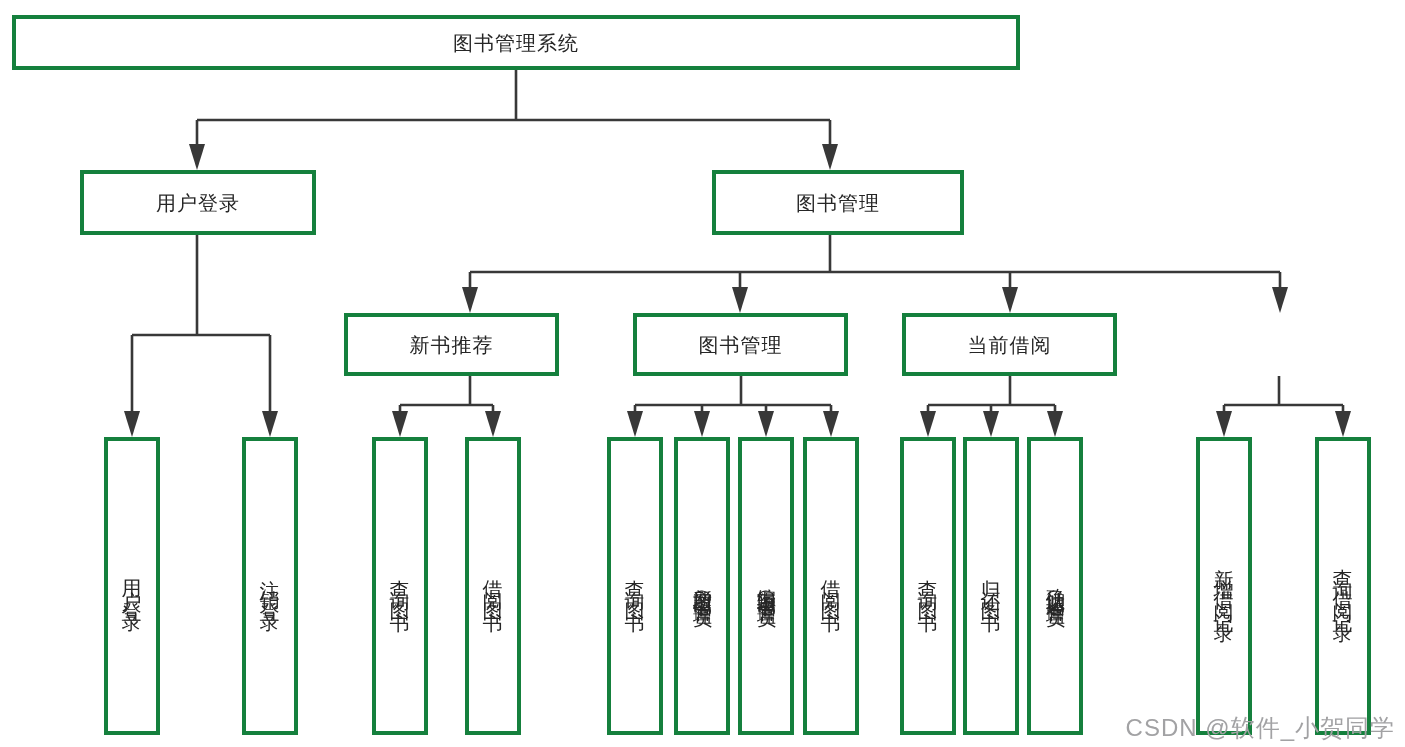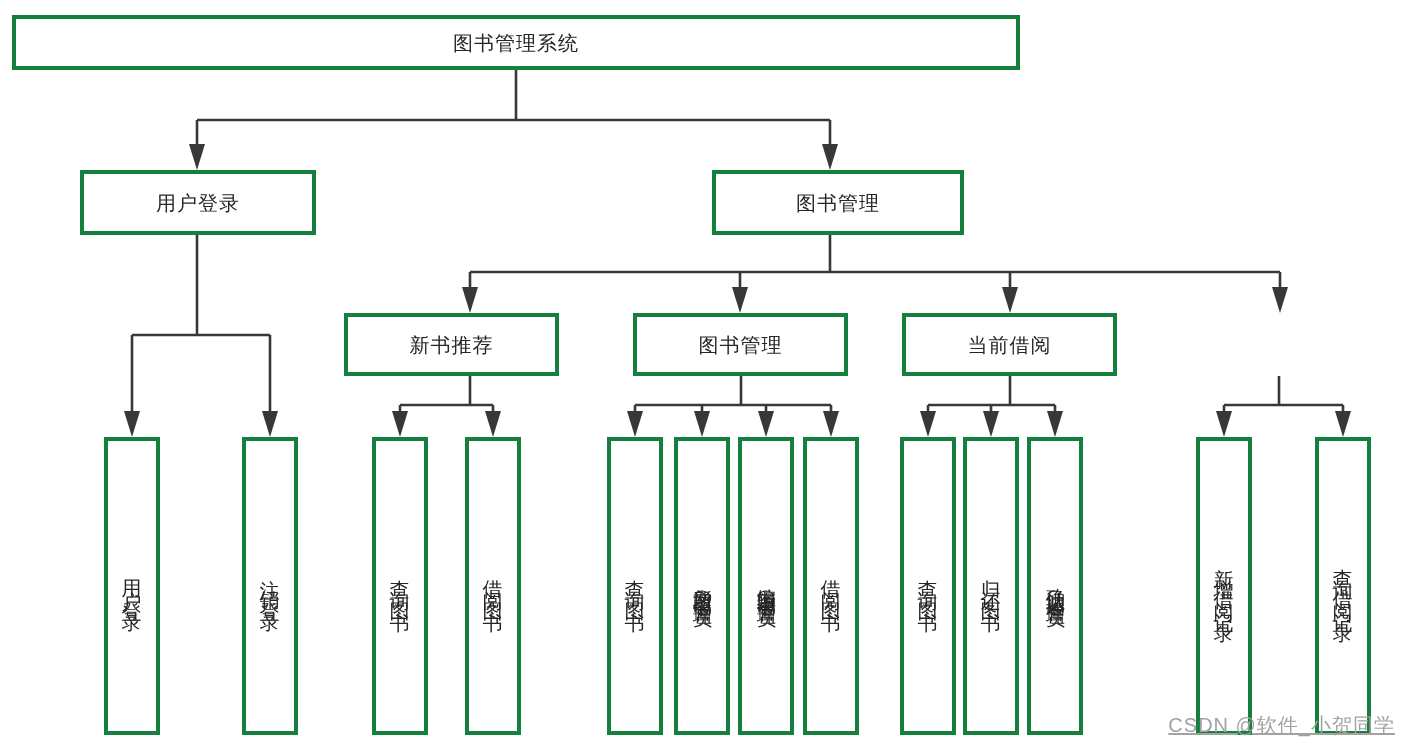--- a/index.html
+++ b/index.html
@@ -76,26 +76,25 @@
     stroke-width: 2.6;
   }
   .arrow-head {
     fill: #383838;
     stroke: none;
   }
   #watermark {
     position: absolute;
     right: 10px;
     top: 712px;
-    font-size: 20px;
+    font-size: 24px;
     color: #a2a2a4;
     letter-spacing: 1px;
     z-index: 3;
     white-space: nowrap;
-    text-decoration: underline;
   }
 </style>
 </head>
 <body>
 
 <div id="stage">
 
   <svg id="connectors" viewBox="0 0 1405 747" xmlns="http://www.w3.org/2000/svg">
 
     <path class="connector-line" d="M516 70 L516 120 M197 120 L830 120 M197 120 L197 148 M830 120 L830 148"></path>

